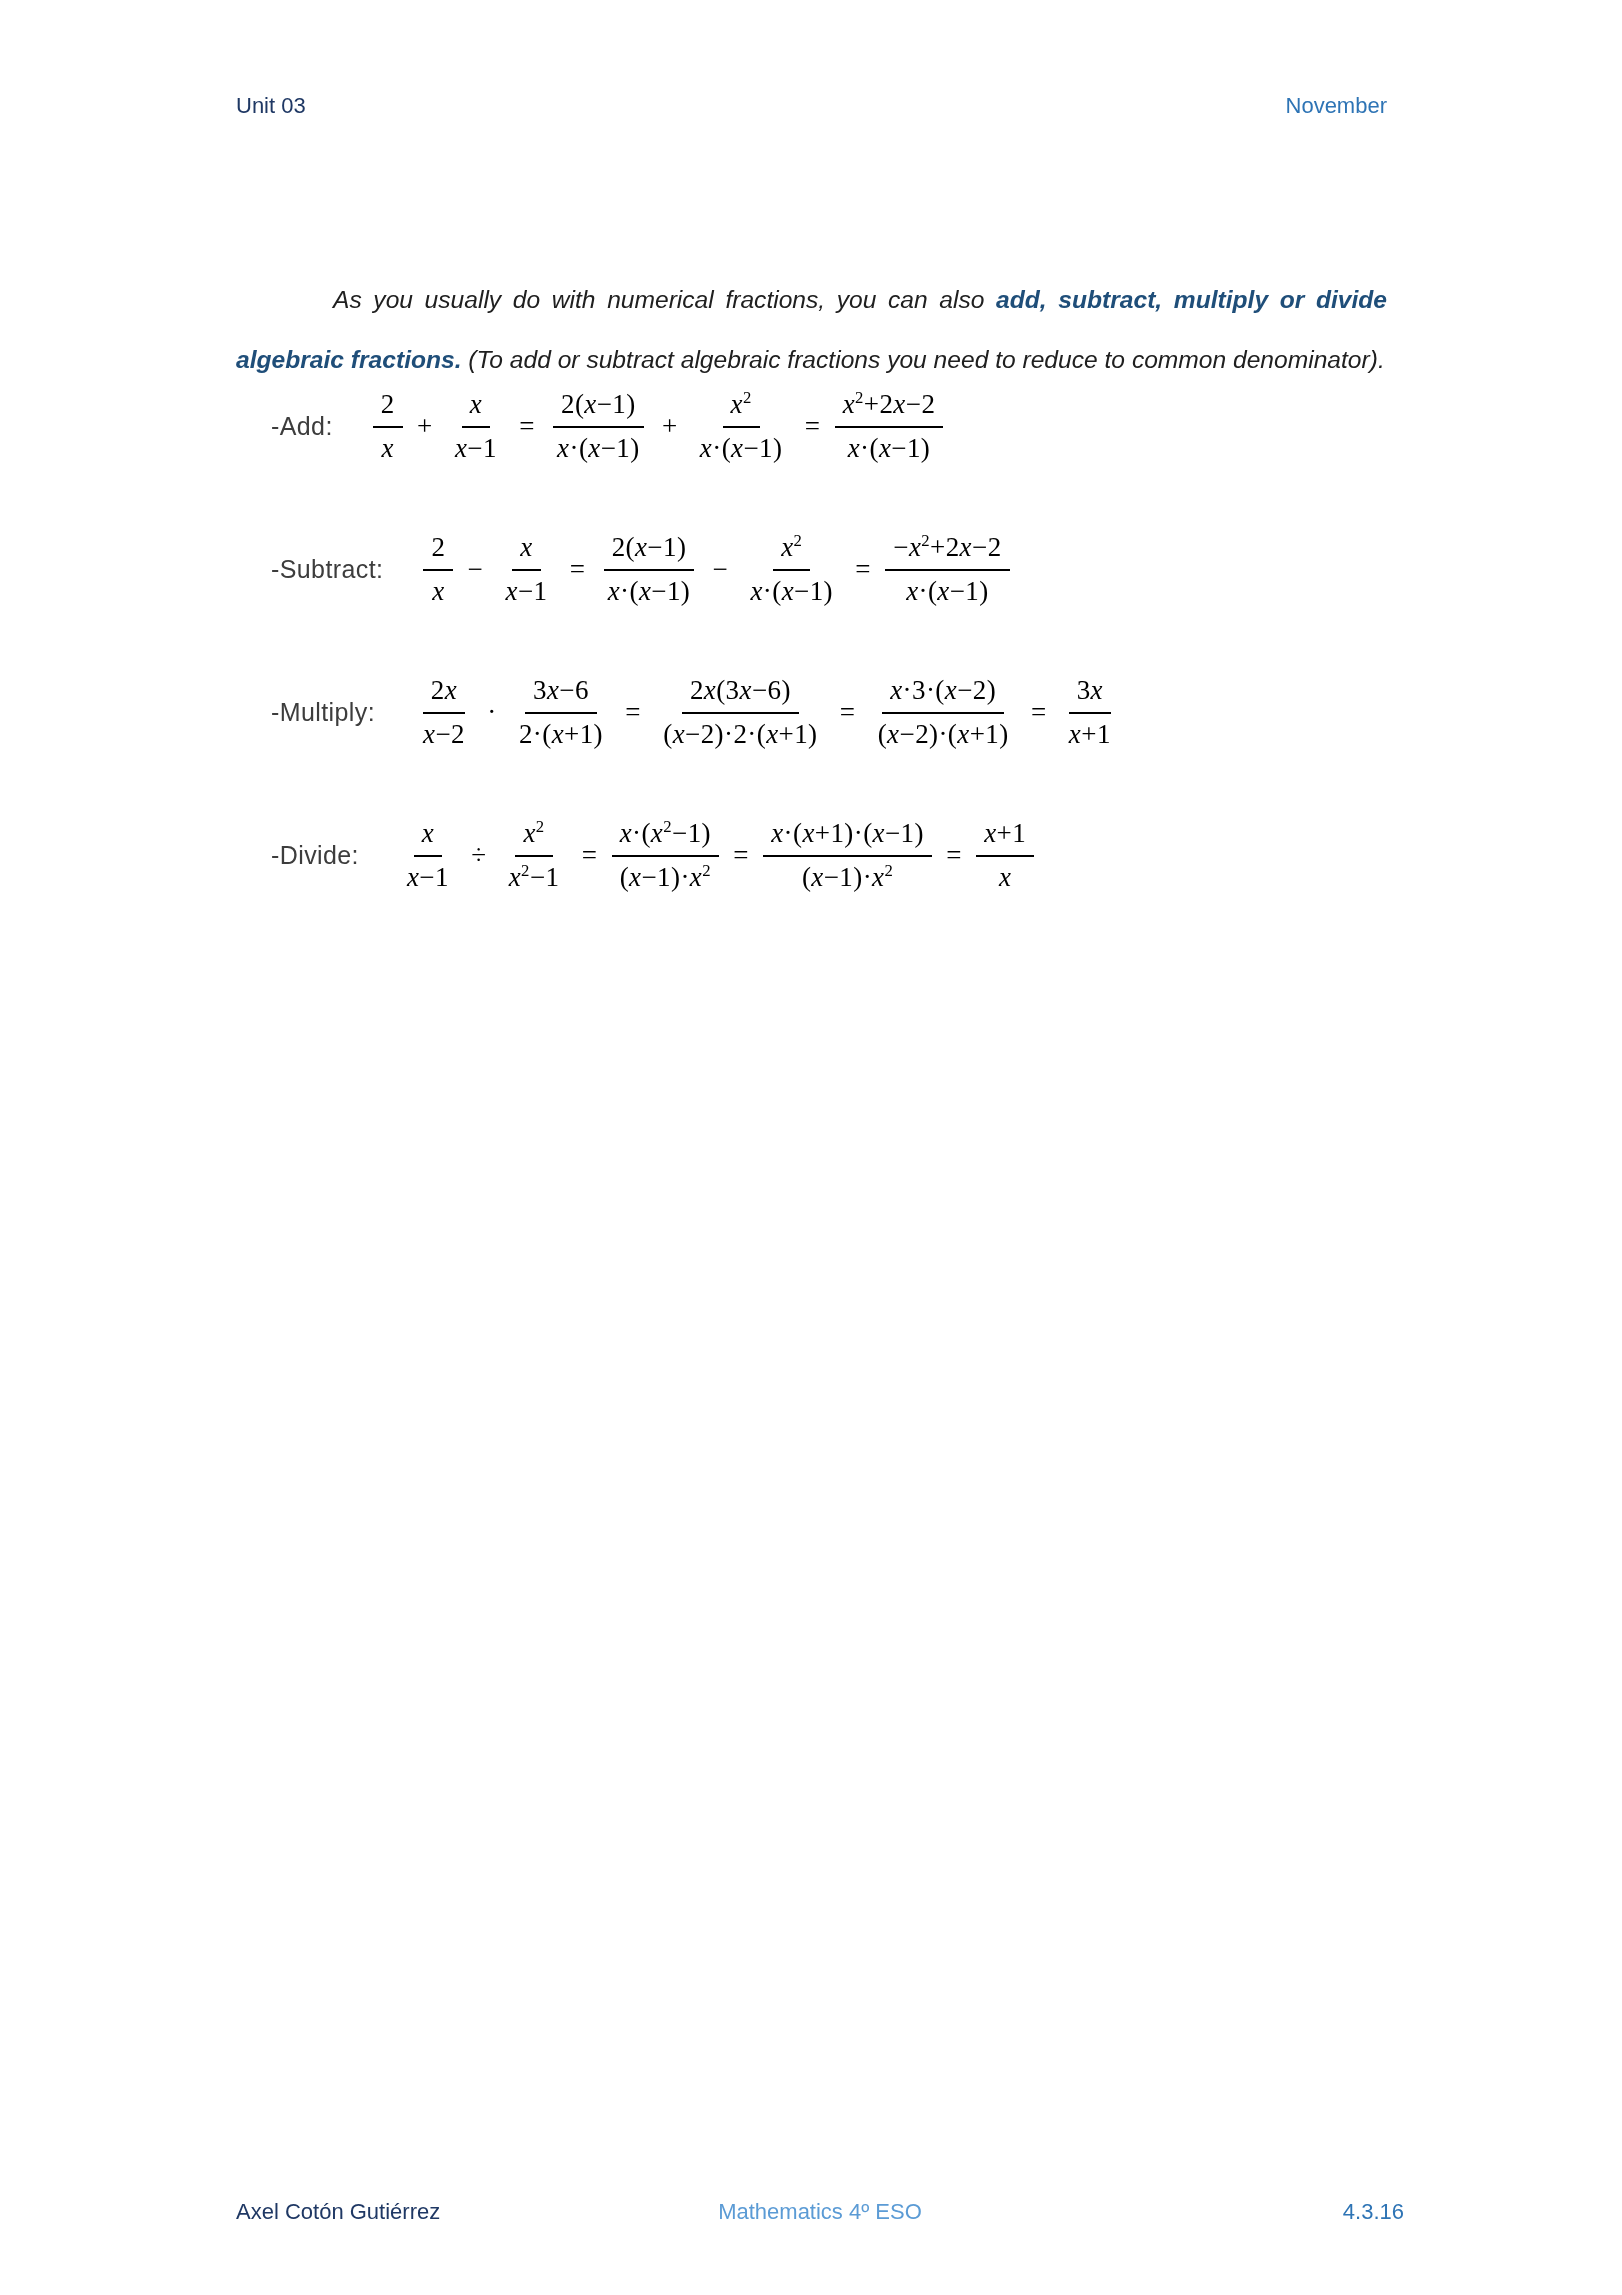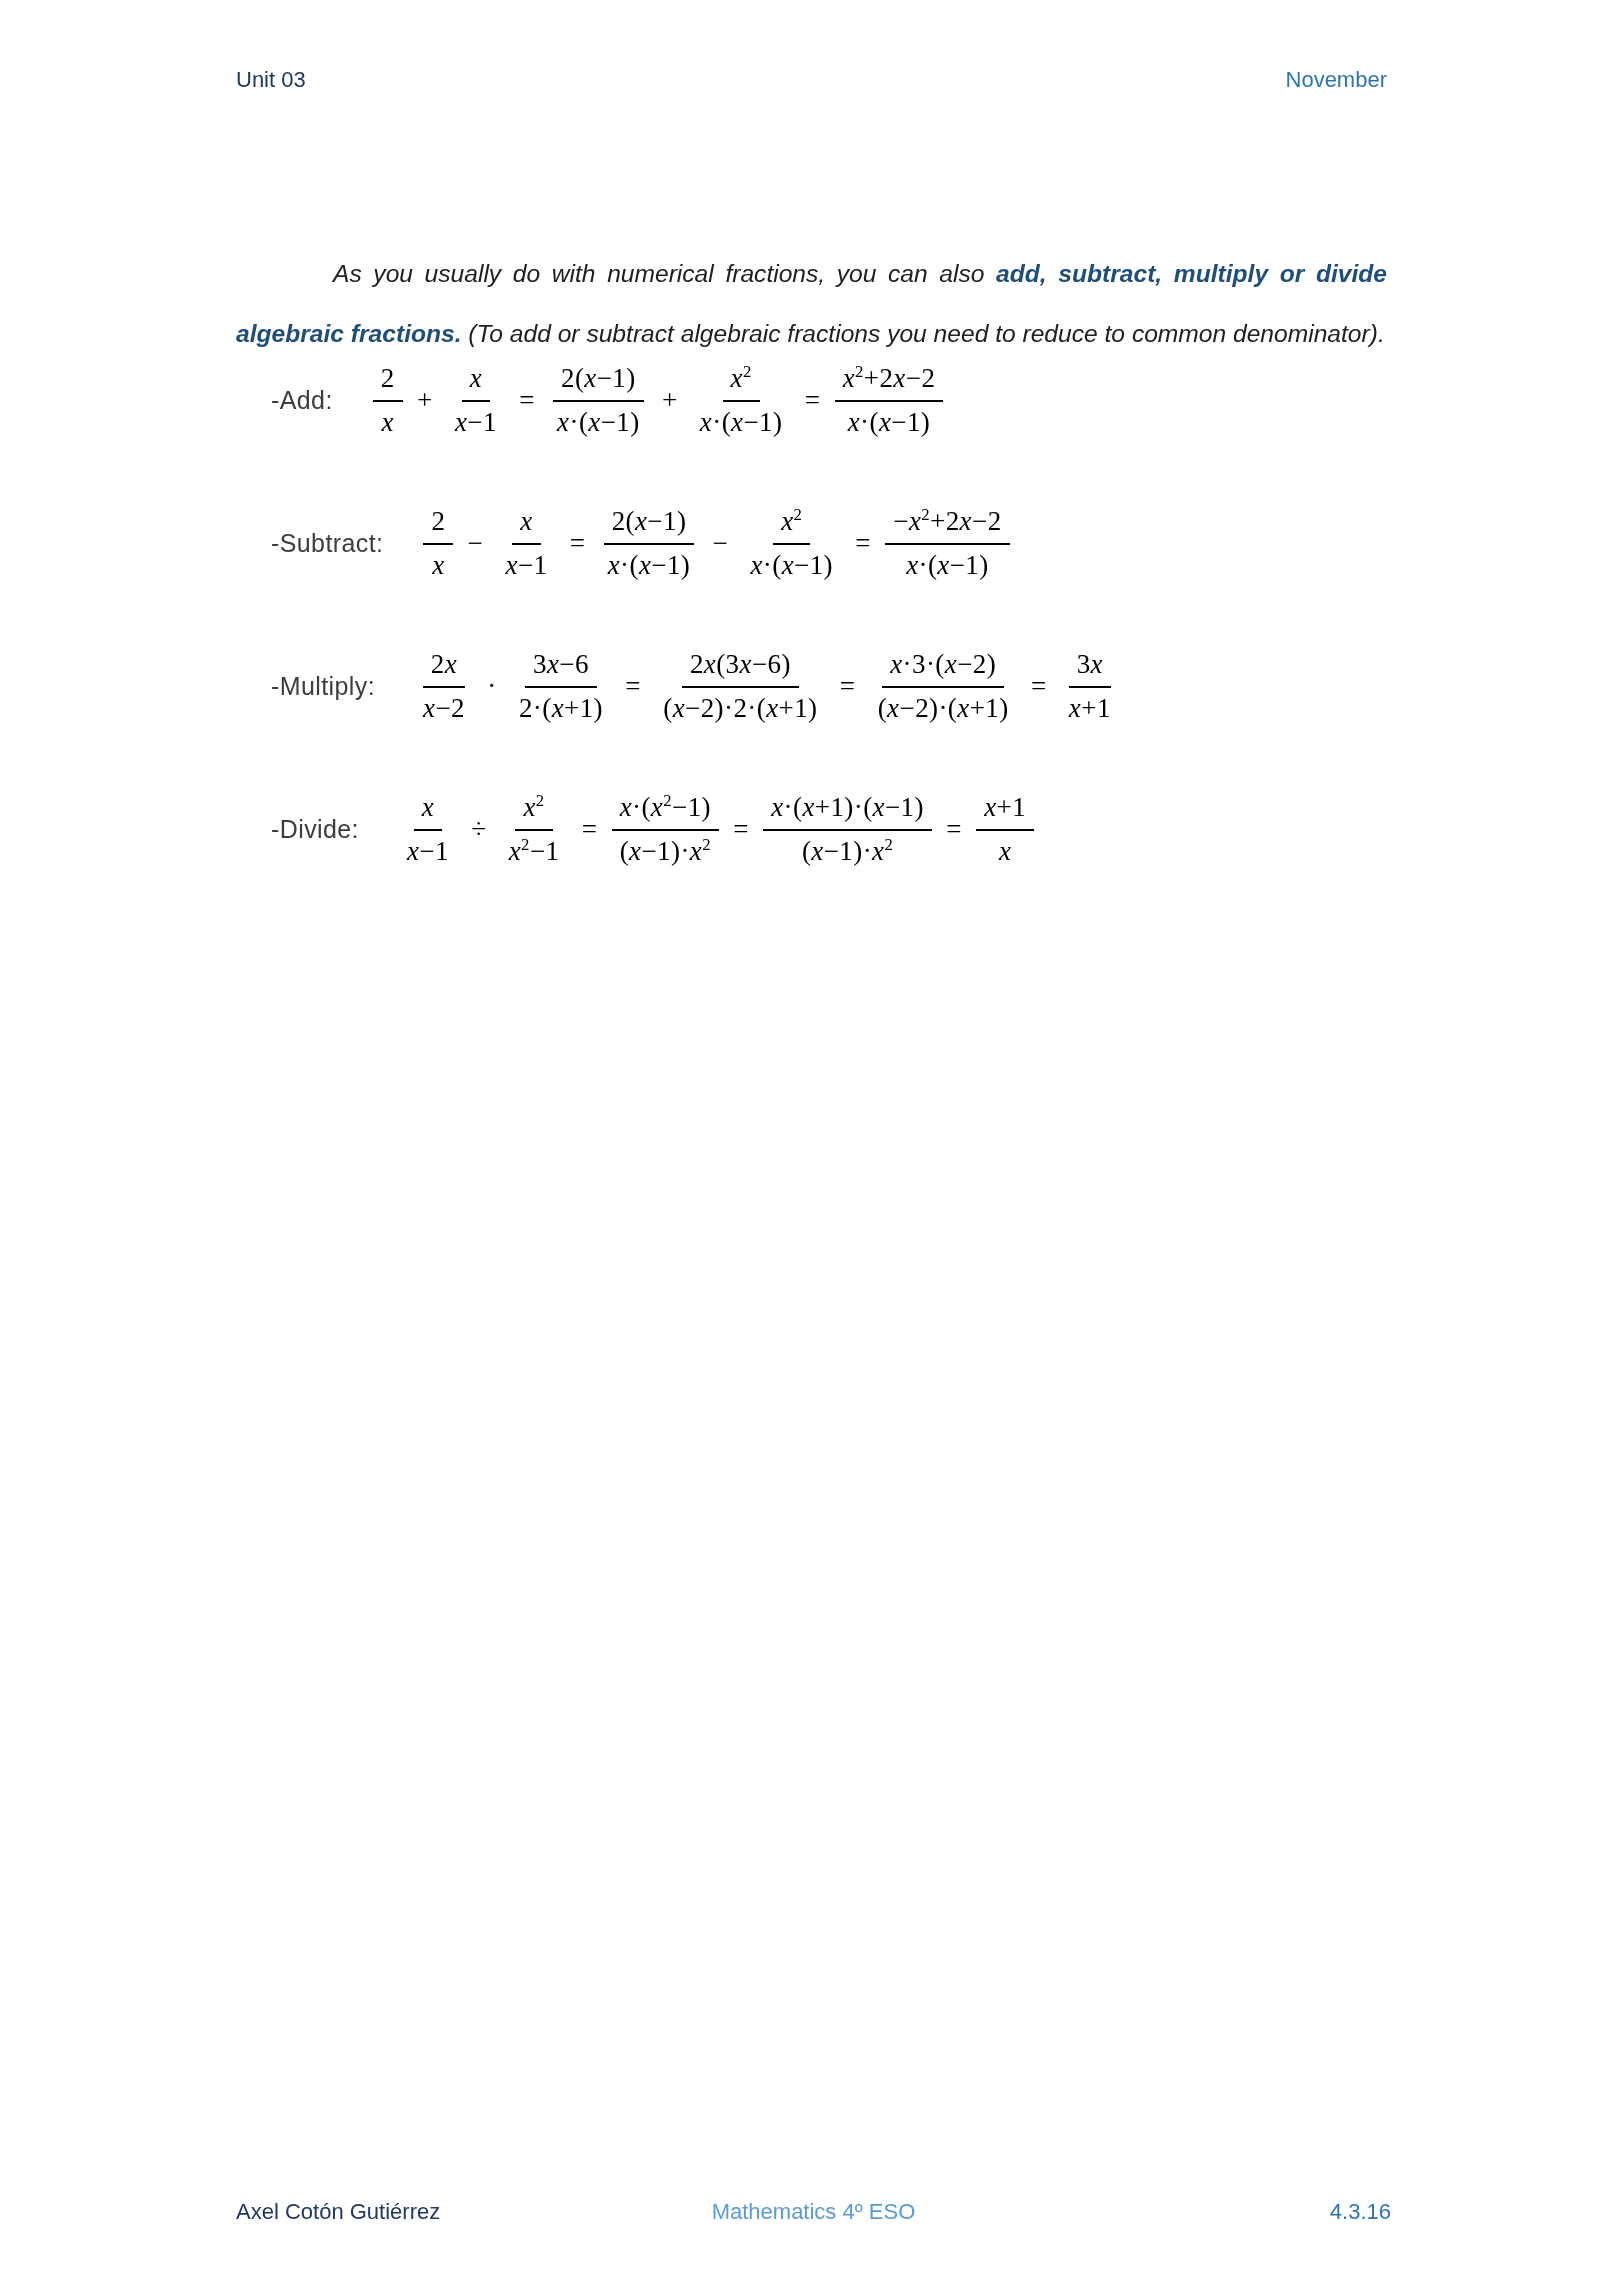--- a/index.html
+++ b/index.html
@@ -9,21 +9,21 @@
     --c-red:#E50000;
     --c-footer-center:#5B9BD5;
     --c-body:#202020;
   }
   *{margin:0;padding:0;box-sizing:border-box;}
   html,body{background:#ffffff;}
   body{
     width:1623px;height:2295px;position:relative;
     font-family:"Liberation Sans",sans-serif;color:var(--c-body);
   }
-  .page{position:absolute;inset:0;padding:67px 236px 0 236px;}
+  .page{position:absolute;inset:0;padding:93px 236px 0 236px;}
   .header{display:flex;justify-content:space-between;align-items:baseline;font-size:22px;}
   .header-left{color:var(--c-header-left);}
   .header-right{color:var(--c-header-right);margin-left:11px;}
   .intro{
     margin-top:151px;font-size:24.6px;line-height:2.42;
     text-align:justify;text-indent:97px;color:var(--c-body);font-style:italic;
   }
   .seg-normal{color:var(--c-body);}
   .seg-bold-blue{color:var(--c-accent);font-weight:700;}
   .equations{}
@@ -37,21 +37,21 @@
   .frac .num{padding:0 8px 5.5px 8px;border-bottom:2px solid #000;text-align:center;white-space:nowrap;}
   .frac .den{padding:5.5px 8px 0 8px;text-align:center;white-space:nowrap;}
   .op{margin:0 6.3px;}
   .mvar{font-style:italic;}
   .mrm{font-style:normal;}
   .msup{font-size:.62em;vertical-align:super;line-height:0;}
   .vocab{margin-top:144px;font-size:24.6px;}
   .seg-vocab-red{color:var(--c-red);font-weight:700;font-style:italic;}
   .seg-italic{color:var(--c-body);font-style:italic;}
   .footer{
-    position:absolute;left:236px;right:232px;bottom:70px;
+    position:absolute;left:236px;right:219px;bottom:70px;
     display:grid;grid-template-columns:1fr auto 1fr;font-size:22px;align-items:baseline;gap:10px;
   }
   .footer-left{color:var(--c-header-left);justify-self:start;}
   .footer-center{color:var(--c-footer-center);justify-self:center;}
   .footer-right{color:var(--c-header-right);justify-self:end;margin-left:42px;}
 </style>
 </head>
 <body>
 
 <div class="page">

